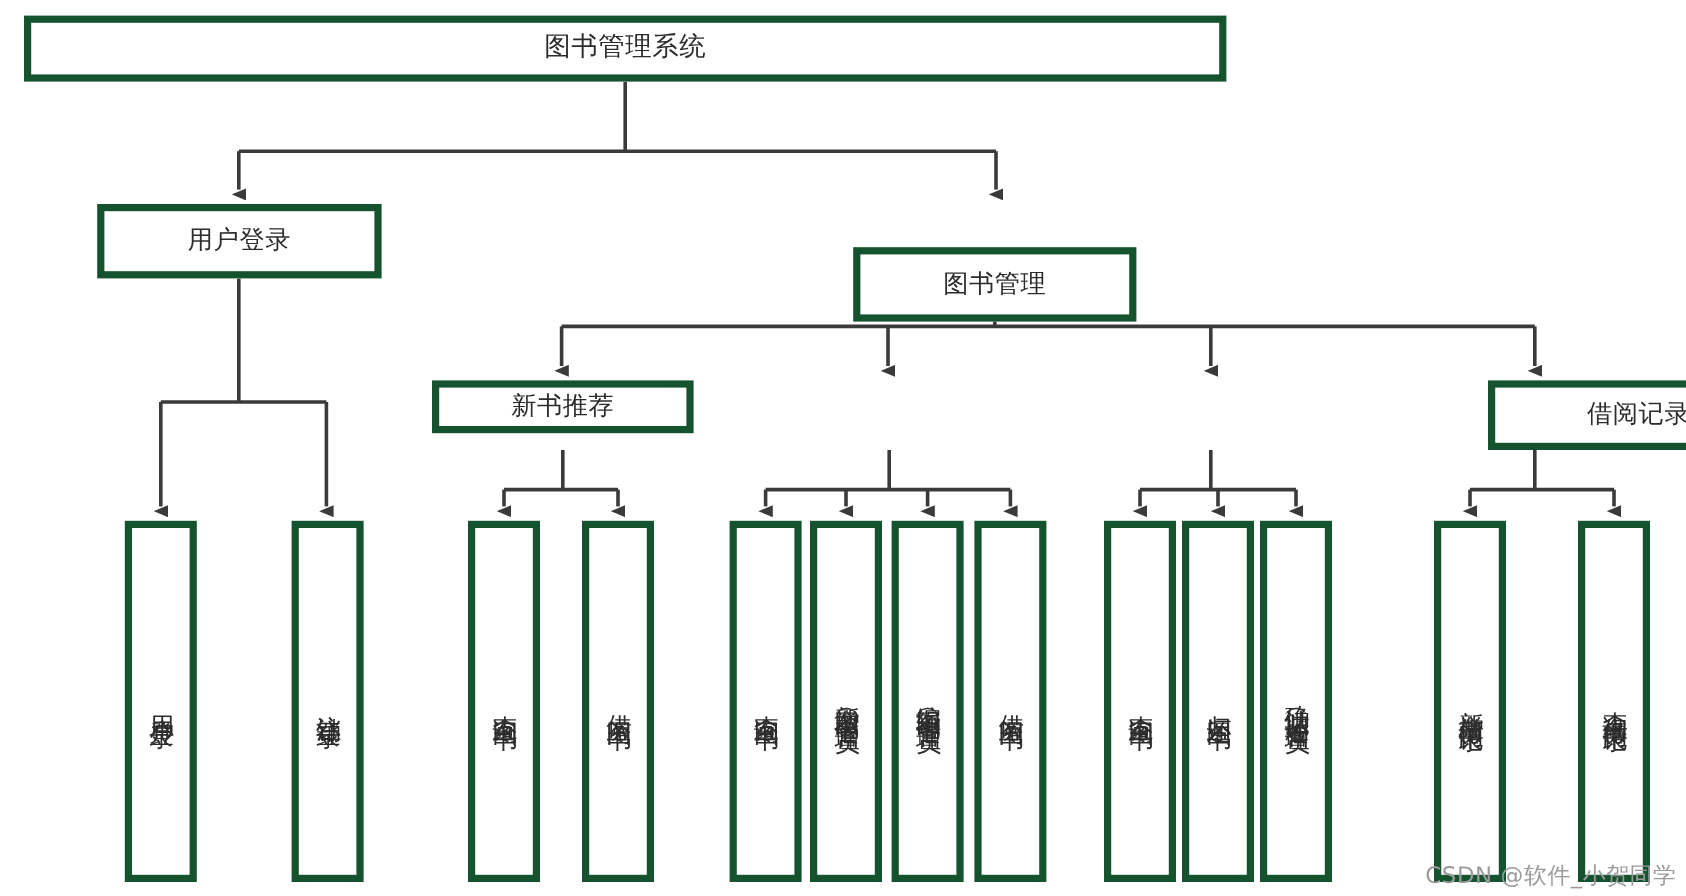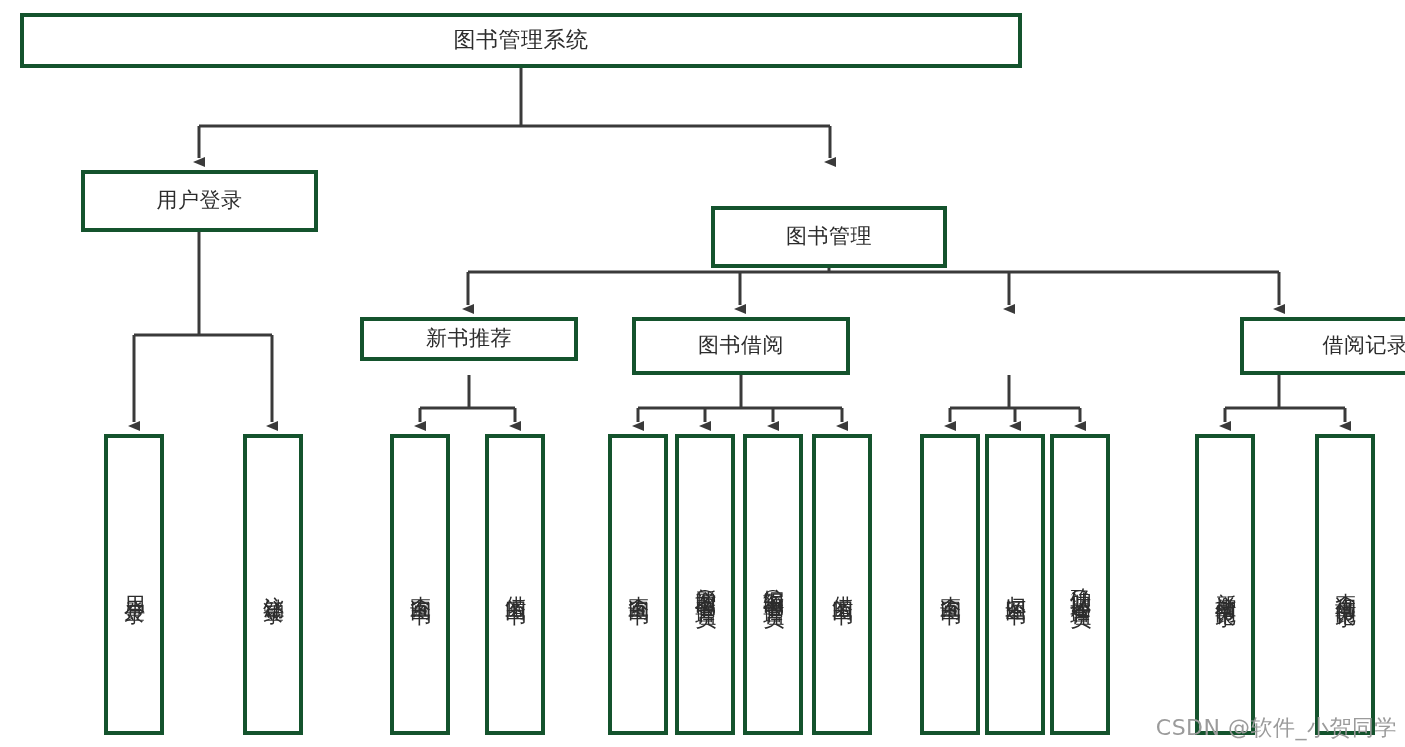--- a/index.html
+++ b/index.html
@@ -21,21 +21,21 @@
     position: absolute;
     left: 0;
     top: 0;
     width: 1405px;
     height: 747px;
     pointer-events: none;
   }
   .node {
     position: absolute;
     box-sizing: border-box;
-    border: 4px solid #14532d;
+    border: 6px solid #14532d;
     background: #ffffff;
     display: flex;
     align-items: center;
     justify-content: center;
     color: #2c2c2c;
     letter-spacing: 0.5px;
   }
   .node.horizontal {
     font-size: 21px;
     line-height: 1.2;
@@ -53,21 +53,21 @@
     white-space: nowrap;
     letter-spacing: 3px;
   }
   .node.root {
     font-size: 22px;
   }
   .watermark {
     position: absolute;
     right: 8px;
     bottom: 4px;
-    font-size: 22px;
+    font-size: 19px;
     color: #9b9b9b;
     white-space: nowrap;
     letter-spacing: 0.5px;
     margin-top: 28px;
   }
 </style>
 </head>
 <body>
 
 <div id="canvas">
@@ -129,23 +129,20 @@
   <div class="node horizontal" style="left:81px; top:170px; width:237px; height:62px;">
     <span class="label">用户登录</span>
   </div>
   <div class="node horizontal" style="left:711px; top:170px; width:236px; height:62px;margin-top:36px;">
     <span class="label">图书管理</span>
   </div>
 
   <div class="node horizontal" style="left:360px; top:317px; width:218px; height:44px;">
     <span class="label">新书推荐</span>
   </div>
-  <div class="node horizontal" style="left:632px; top:317px; width:218px; height:58px;">
-    <span class="label">图书借阅</span>
-  </div>
   <div class="node horizontal" style="left:1240px; top:317px; width:215px; height:58px;padding-left:36px;">
     <span class="label">借阅记录</span>
   </div>
 
   <div class="node vertical" style="left:104px; top:434px; width:60px; height:301px;">
     <span class="label">用户登录</span>
   </div>
   <div class="node vertical" style="left:243px; top:434px; width:60px; height:301px;">
     <span class="label">注销登录</span>
   </div>

